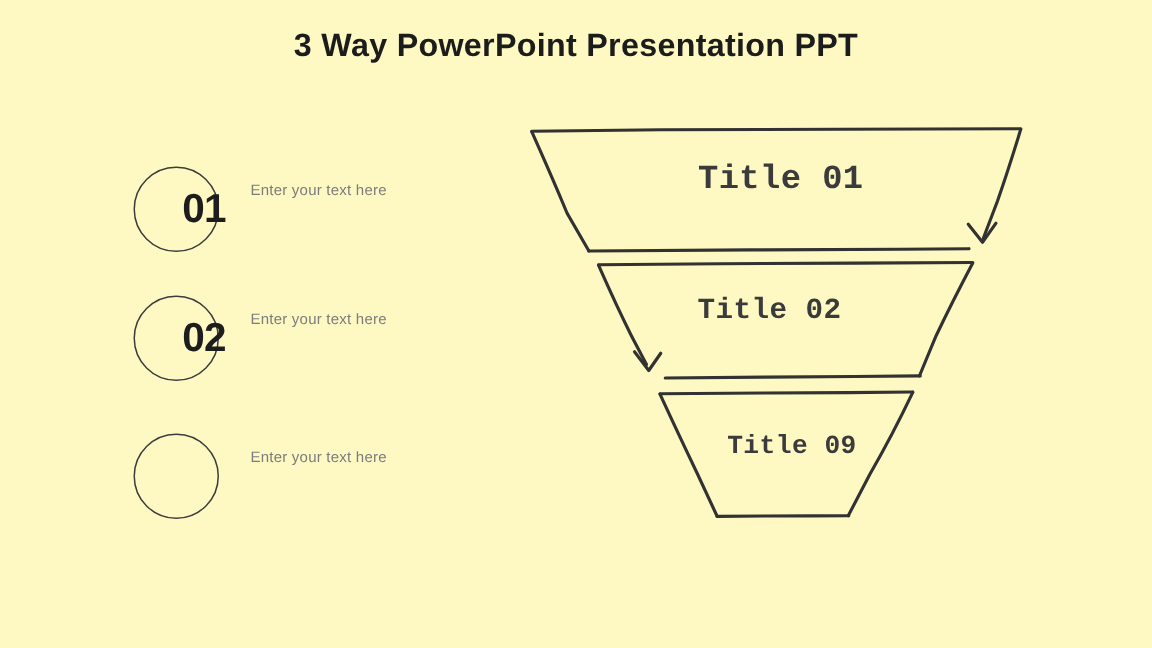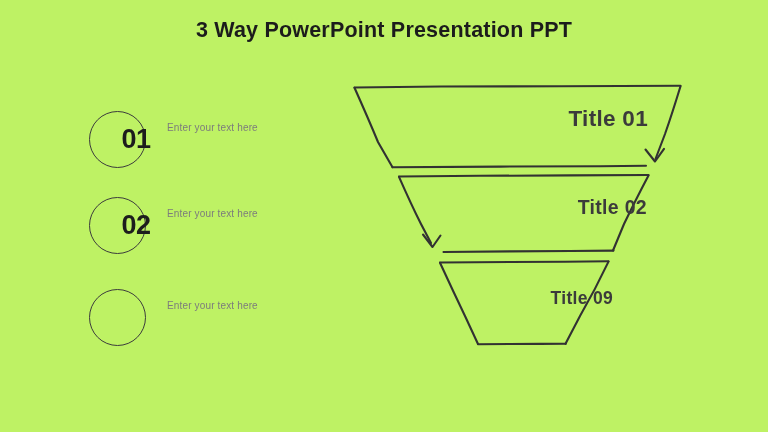--- a/index.html
+++ b/index.html
@@ -8,21 +8,21 @@
     padding: 0;
     background: #ffffff;
   }
   body {
     font-family: "Liberation Sans", sans-serif;
   }
   #slide {
     position: relative;
     width: 768px;
     height: 432px;
-    background: #bef264;
+    background: #fef9c3;
     overflow: hidden;
   }
   
   #slide-title {
     position: absolute;
     left: 0;
     top: 18px;
     width: 768px;
     text-align: center;
     font-size: 21.5px;
@@ -80,32 +80,33 @@
   
   #funnel {
     position: absolute;
     left: 0;
     top: 0;
     width: 768px;
     height: 432px;
   }
   .funnel-label {
     position: absolute;
-    text-align: right;
+    text-align: center;
     font-weight: bold;
     color: #3b3b3b;
     white-space: nowrap;
+    font-family: Liberation Mono, monospace;
   }
   #funnel-label-1 {
     left: 393px; top: 106px; width: 255px;
     font-size: 22.5px;
     letter-spacing: 0.3px;
   }
   #funnel-label-2 {
-    left: 407px; top: 196px; width: 240px;
+    left: 393px; top: 196px; width: 240px;
     font-size: 19.5px;
     letter-spacing: 0.3px;
   }
   #funnel-label-3 {
     left: 443px; top: 288px; width: 170px;
     font-size: 17.5px;
     letter-spacing: 0.3px;
   }
 </style>
 </head>

